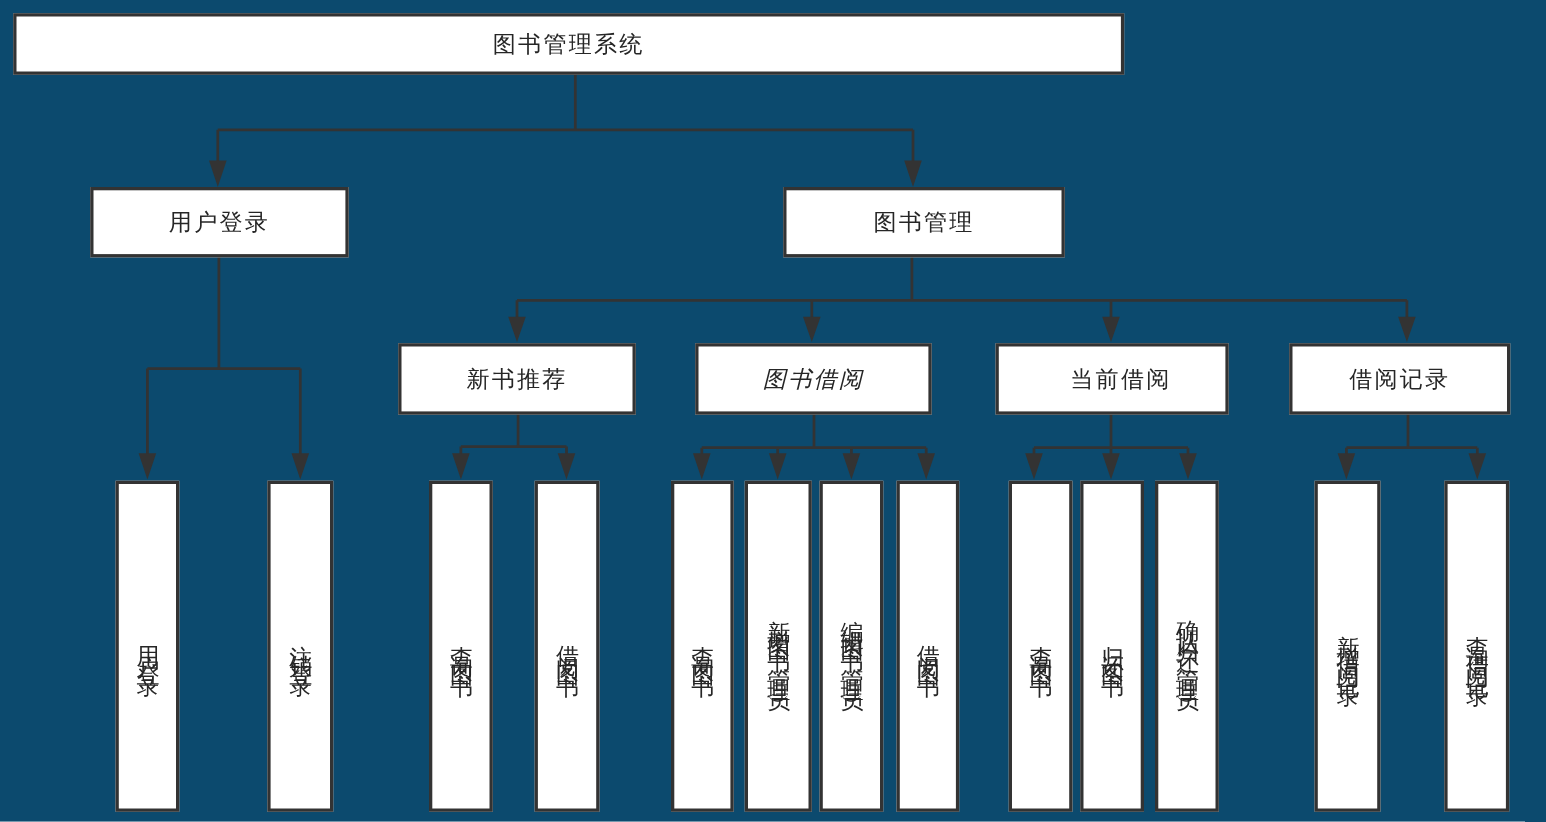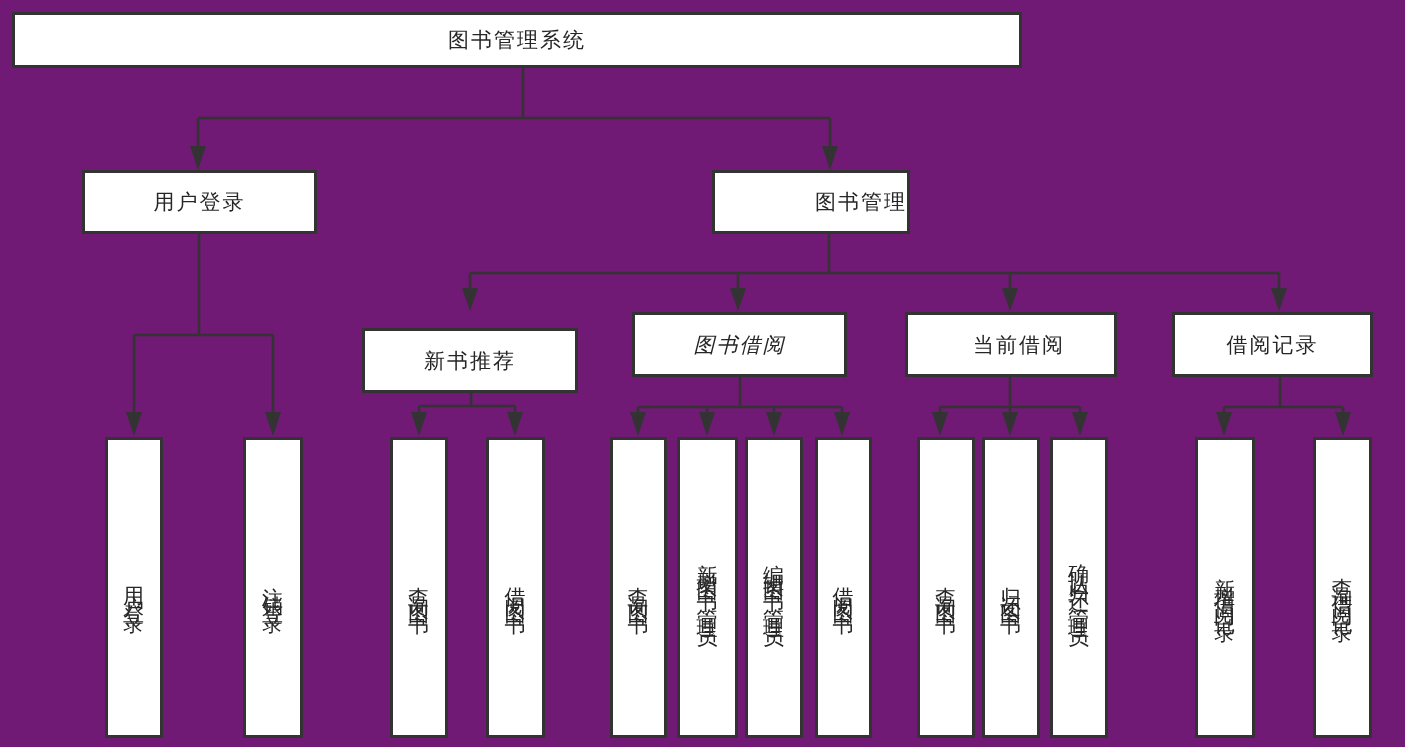--- a/index.html
+++ b/index.html
@@ -5,21 +5,21 @@
   html, body {
     margin: 0;
     padding: 0;
     background: #ffffff;
     font-family: "Liberation Sans", sans-serif;
   }
   #stage {
     position: relative;
     width: 1405px;
     height: 747px;
-    background: #701a75;
+    background: #0c4a6e;
     overflow: hidden;
     color: #262626;
   }
   #connectors {
     position: absolute;
     left: 0;
     top: 0;
     z-index: 0;
   }
   .node {
@@ -52,22 +52,22 @@
     writing-mode: vertical-rl;
     text-orientation: mixed;
     font-size: 21px;
     letter-spacing: 9px;
     line-height: 1;
     color: #262626;
   }
   
   .n-root   { left: 12px;   top: 12px;  width: 1010px; height: 56px; }
   .n-l2a    { left: 82px;   top: 170px; width: 235px;  height: 64px; }
-  .n-l2b    { left: 712px;  top: 170px; width: 198px;  height: 64px; justify-content: flex-end; }
-  .n-l3a    { left: 362px;  top: 328px; width: 216px;  height: 65px; }
+  .n-l2b    { left: 712px;  top: 170px; width: 256px;  height: 64px; }
+  .n-l3a    { left: 362px;  top: 312px; width: 216px;  height: 65px; }
   .n-l3b    { left: 632px;  top: 312px; width: 215px;  height: 65px; font-style: italic; }
   .n-l3c    { left: 905px;  top: 312px; width: 212px;  height: 65px; padding-left: 16px; }
   .n-l3d    { left: 1172px; top: 312px; width: 201px;  height: 65px; }
   
   .lf-1  { left: 105px;  width: 58px; }
   .lf-2  { left: 243px;  width: 60px; }
   .lf-3  { left: 390px;  width: 58px; }
   .lf-4  { left: 486px;  width: 59px; }
   .lf-5  { left: 610px;  width: 57px; }
   .lf-6  { left: 677px;  width: 61px; }

